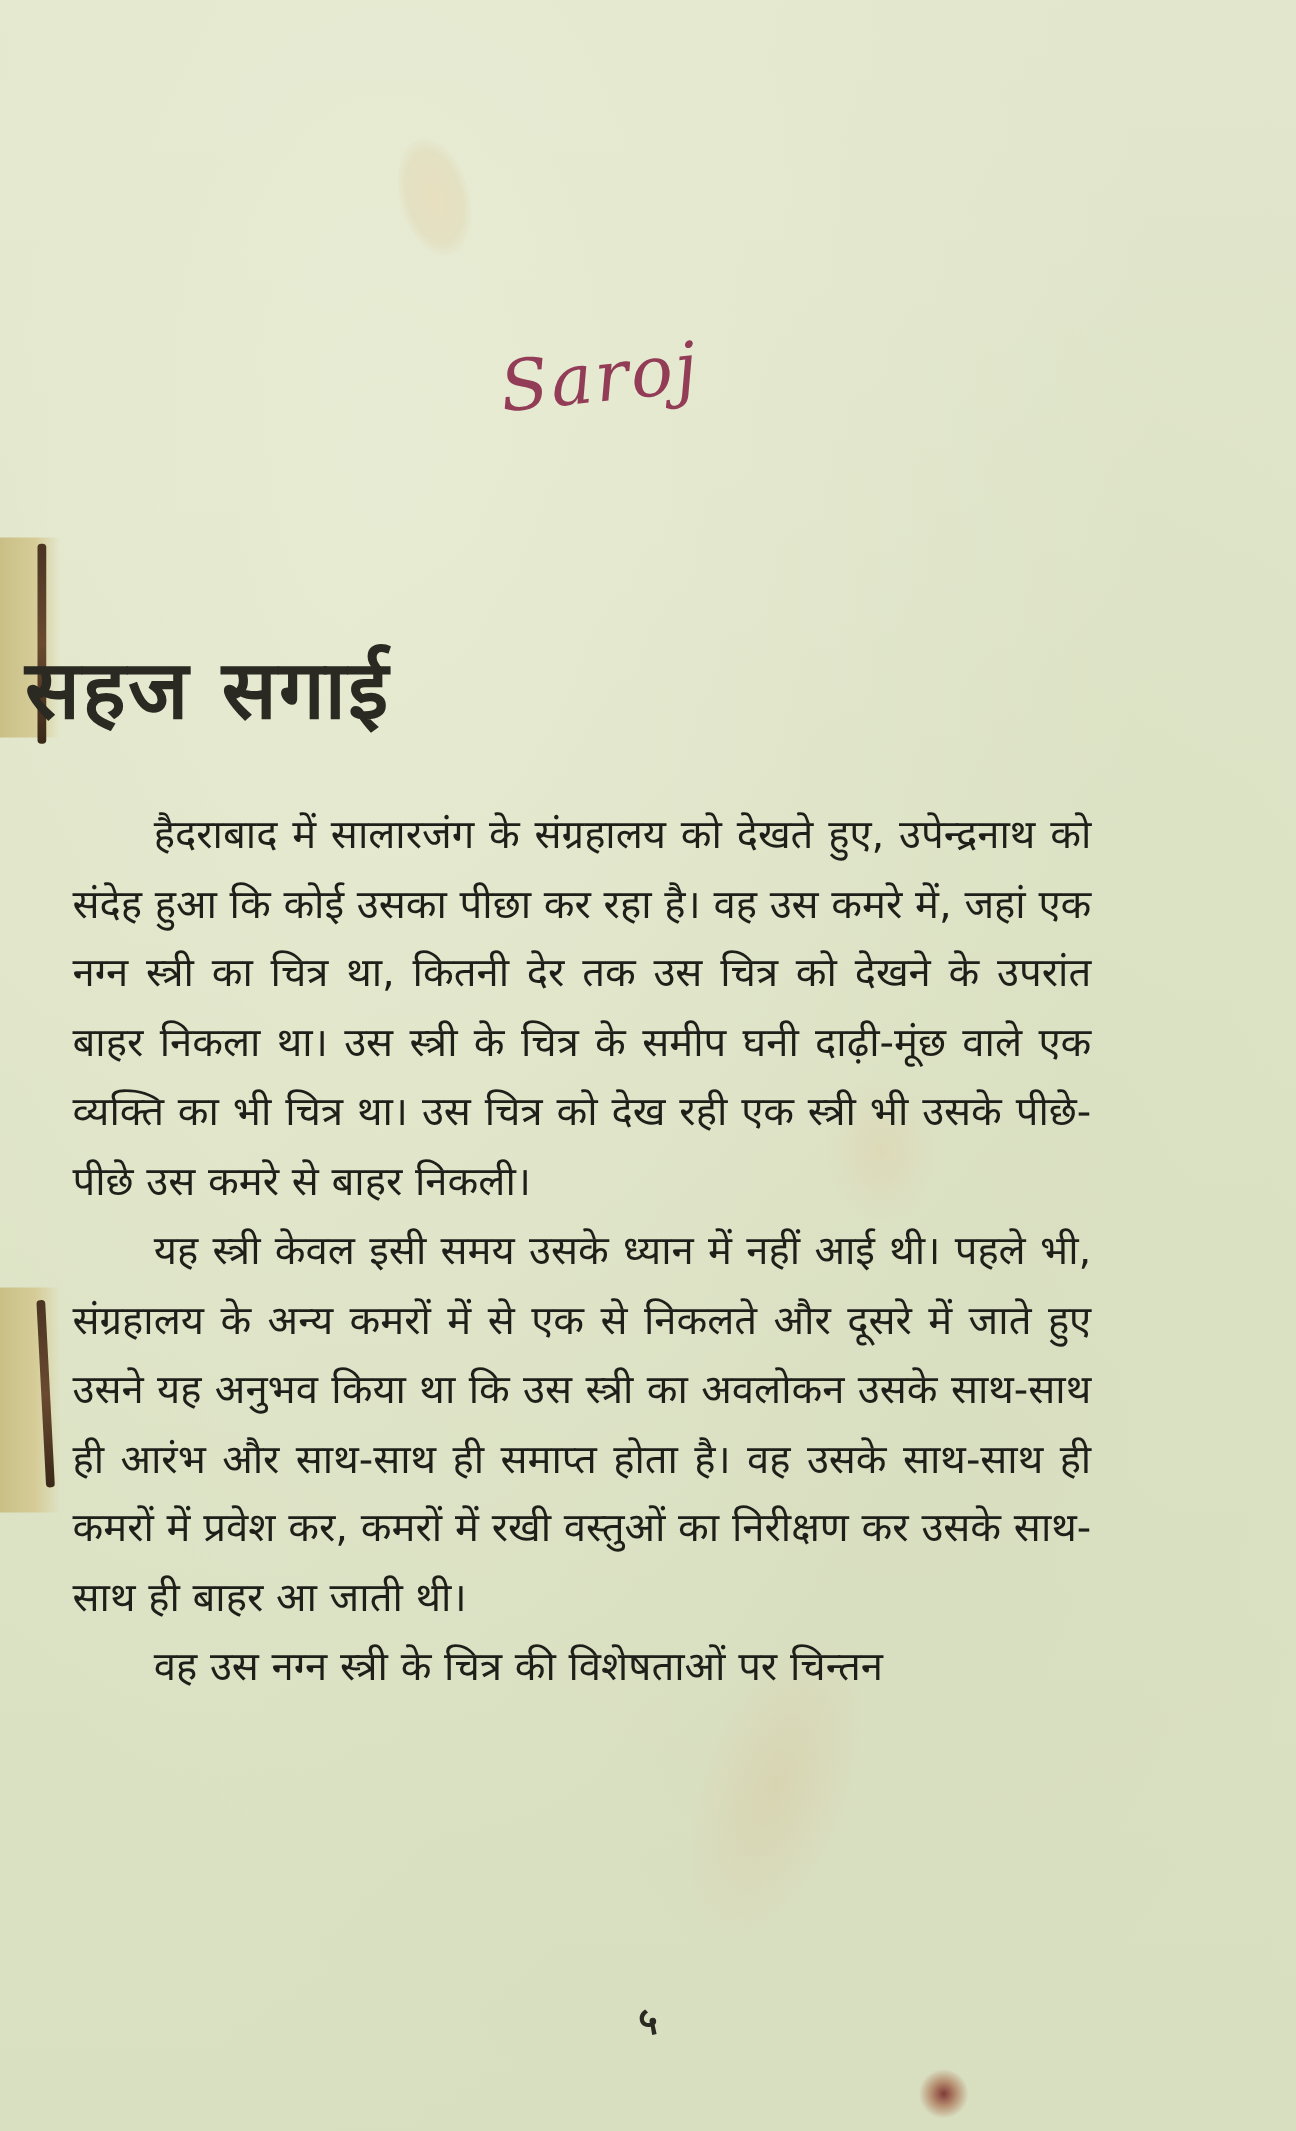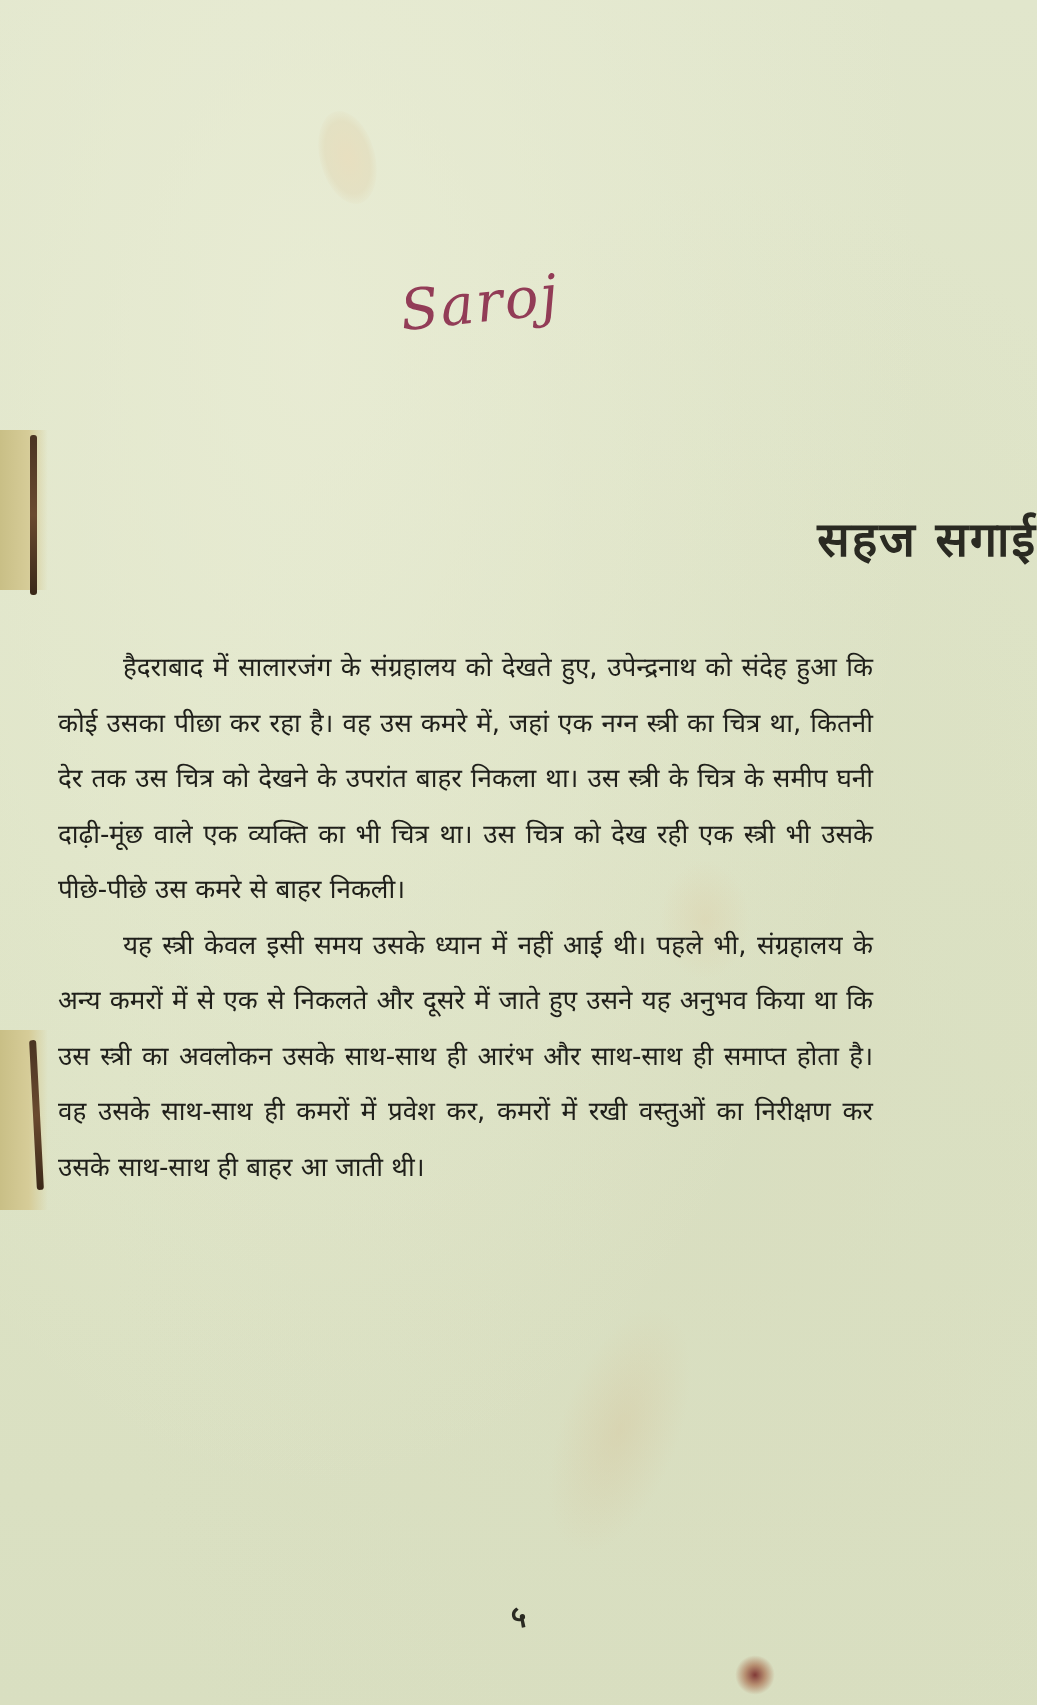--- a/index.html
+++ b/index.html
@@ -73,34 +73,34 @@
       color: #8a2a4a;
       letter-spacing: 2px;
       transform: rotate(-6deg);
       opacity: 0.9;
     }
     .title {
       position: absolute;
       left: 0;
       width: 1037px;
       top: 505px;
-      text-align: right;
-      font-size: 48px;
+      text-align: left;
+      font-size: 65px;
       font-weight: bold;
       color: #2a2a22;
       letter-spacing: 2px;
-      padding-left: 30px;
+      padding-left: 20px;
       box-sizing: border-box;
     }
     .body-text {
       position: absolute;
       left: 58px;
       top: 640px;
       width: 815px;
-      font-size: 26px;
+      font-size: 32px;
       line-height: 55.5px;
       color: #1f1f1a;
       text-align: justify;
     }
     .para {
       margin: 0;
       text-indent: 65px;
     }
     .page-number {
       position: absolute;
@@ -126,16 +126,17 @@
   <div class="binding-mark binding-mark-1"></div>
   <div class="binding-mark binding-mark-2"></div>
 
   <div class="signature">Saroj</div>
 
   <h1 class="title" style="margin:0;">सहज सगाई</h1>
 
   <div class="body-text">
     <p class="para">हैदराबाद में सालारजंग के संग्रहालय को देखते हुए, उपेन्द्रनाथ को संदेह हुआ कि कोई उसका पीछा कर रहा है। वह उस कमरे में, जहां एक नग्न स्त्री का चित्र था, कितनी देर तक उस चित्र को देखने के उपरांत बाहर निकला था। उस स्त्री के चित्र के समीप घनी दाढ़ी-मूंछ वाले एक व्यक्ति का भी चित्र था। उस चित्र को देख रही एक स्त्री भी उसके पीछे-पीछे उस कमरे से बाहर निकली।</p>
     <p class="para">यह स्त्री केवल इसी समय उसके ध्यान में नहीं आई थी। पहले भी, संग्रहालय के अन्य कमरों में से एक से निकलते और दूसरे में जाते हुए उसने यह अनुभव किया था कि उस स्त्री का अवलोकन उसके साथ-साथ ही आरंभ और साथ-साथ ही समाप्त होता है। वह उसके साथ-साथ ही कमरों में प्रवेश कर, कमरों में रखी वस्तुओं का निरीक्षण कर उसके साथ-साथ ही बाहर आ जाती थी।</p>
+    <p class="para">वह उस नग्न स्त्री के चित्र की विशेषताओं पर चिन्तन</p>
   </div>
 
   <div class="page-number">५</div>
 </div>
 
 </body></html>

